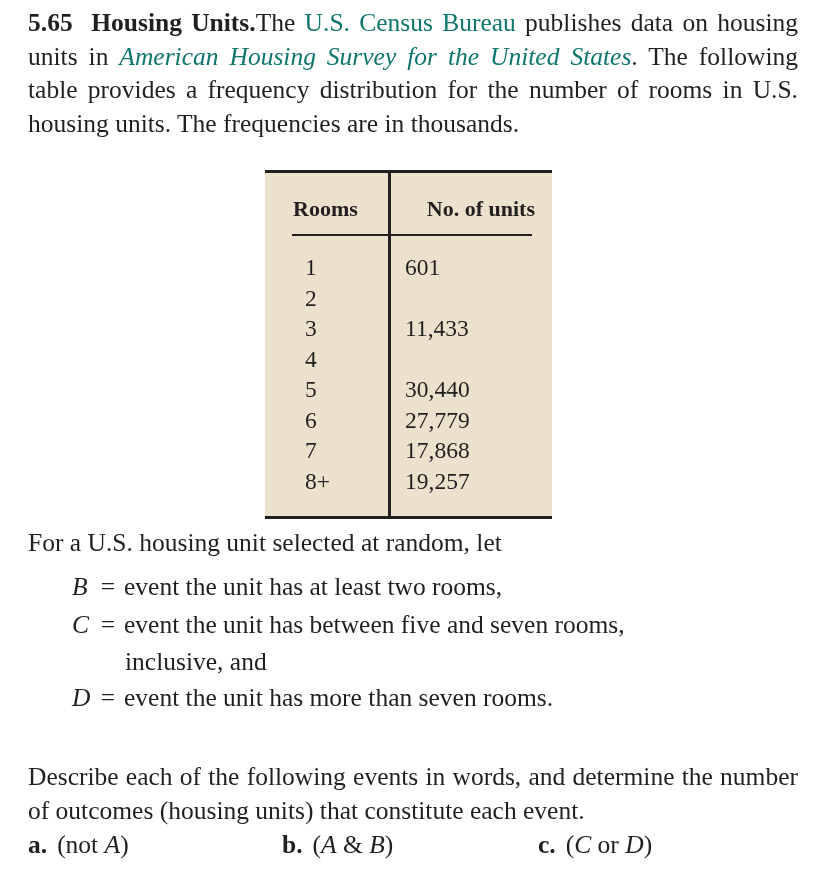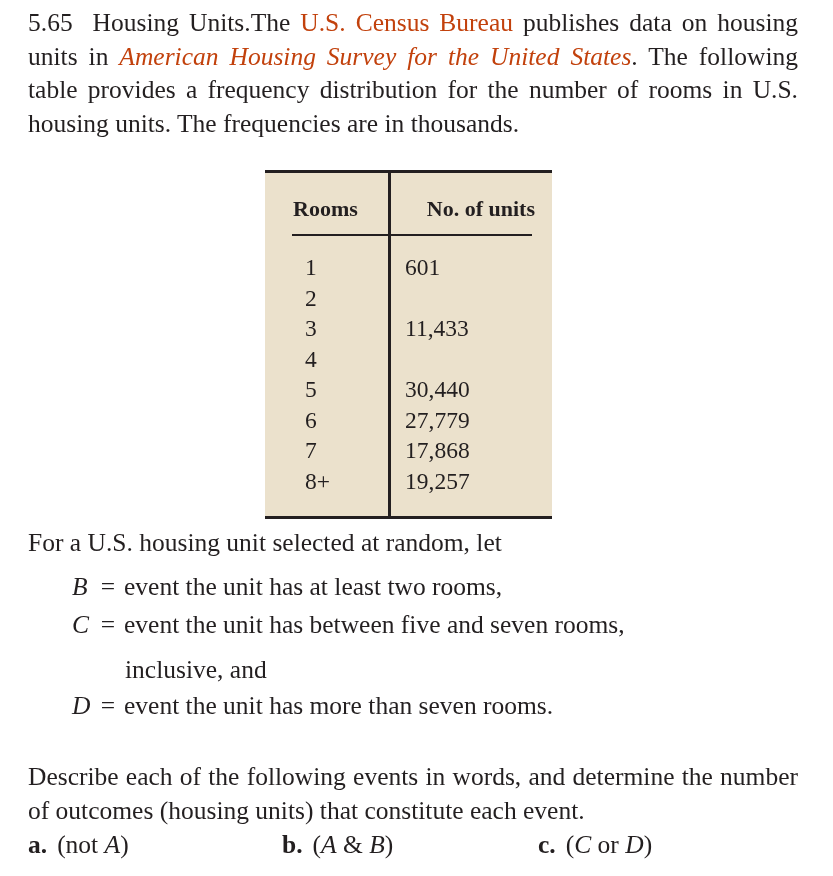--- a/index.html
+++ b/index.html
@@ -1,40 +1,40 @@
 <!DOCTYPE html>
 <html><head>
 <meta charset="utf-8">
 <style>
   html, body { margin:0; padding:0; background:#ffffff; }
   body { width:833px; height:876px; position:relative; overflow:hidden;
          font-family:"Liberation Serif", "DejaVu Serif", serif; color:#231f20; }
   .para { position:absolute; left:28px; width:770px; font-size:25.5px; line-height:33.5px; text-align:justify; }
   .intro { top:6px; }
-  .bold { font-weight:normal; }
-  .pink { color:#c2410c; }
+  .bold { font-weight:bold; }
+  .pink { color:#0f766e; }
   .it { font-style:italic; }
   .tablebox { position:absolute; left:265px; top:170px; width:287px; height:349px; background:#ebe1cc; }
   .topline { position:absolute; left:0; top:0; width:287px; height:3px; background:#231f20; }
   .botline { position:absolute; left:0; bottom:0; width:287px; height:3px; background:#231f20; }
   .vline { position:absolute; left:123px; top:3px; width:3px; height:343px; background:#231f20; }
   .hline { position:absolute; left:27px; top:64px; width:240px; height:2px; background:#231f20; }
   .th { position:absolute; top:26px; font-weight:bold; font-size:22px; }
   .th.rooms { left:28px; width:90px; text-align:left; }
   .th.units { left:140px; width:130px; text-align:right; }
   .rows { position:absolute; top:82px; left:0; width:287px; }
   .row { position:relative; height:30.5px; font-size:23.5px; line-height:30.5px; }
   .row .r { position:absolute; left:40px; width:60px; text-align:left; }
   .row .u { position:absolute; left:140px; width:97px; text-align:left; }
   .lead { top:526px; }
   .defs { position:absolute; left:72px; top:572px; font-size:25.5px; }
   .def { position:relative; height:37.5px; line-height:30px; white-space:nowrap; }
   .def .var { font-style:italic; display:inline-block; width:20px; }
   .def .eq { display:inline-block; width:32px; text-align:center; }
-  .def.cont { padding-left:53px; height:36px;margin-top:8px; }
+  .def.cont { padding-left:53px; height:36px; }
   .question { top:760px; }
   .parts { position:absolute; top:830px; left:28px; font-size:25.5px; width:780px; height:34px; }
   .part { position:absolute; top:0; white-space:nowrap; }
   .part .lbl { font-weight:bold; margin-right:10px; }
 </style>
 </head>
 <body>
 
 <div class="para intro">
   <span class="bold">5.65</span>&nbsp;

